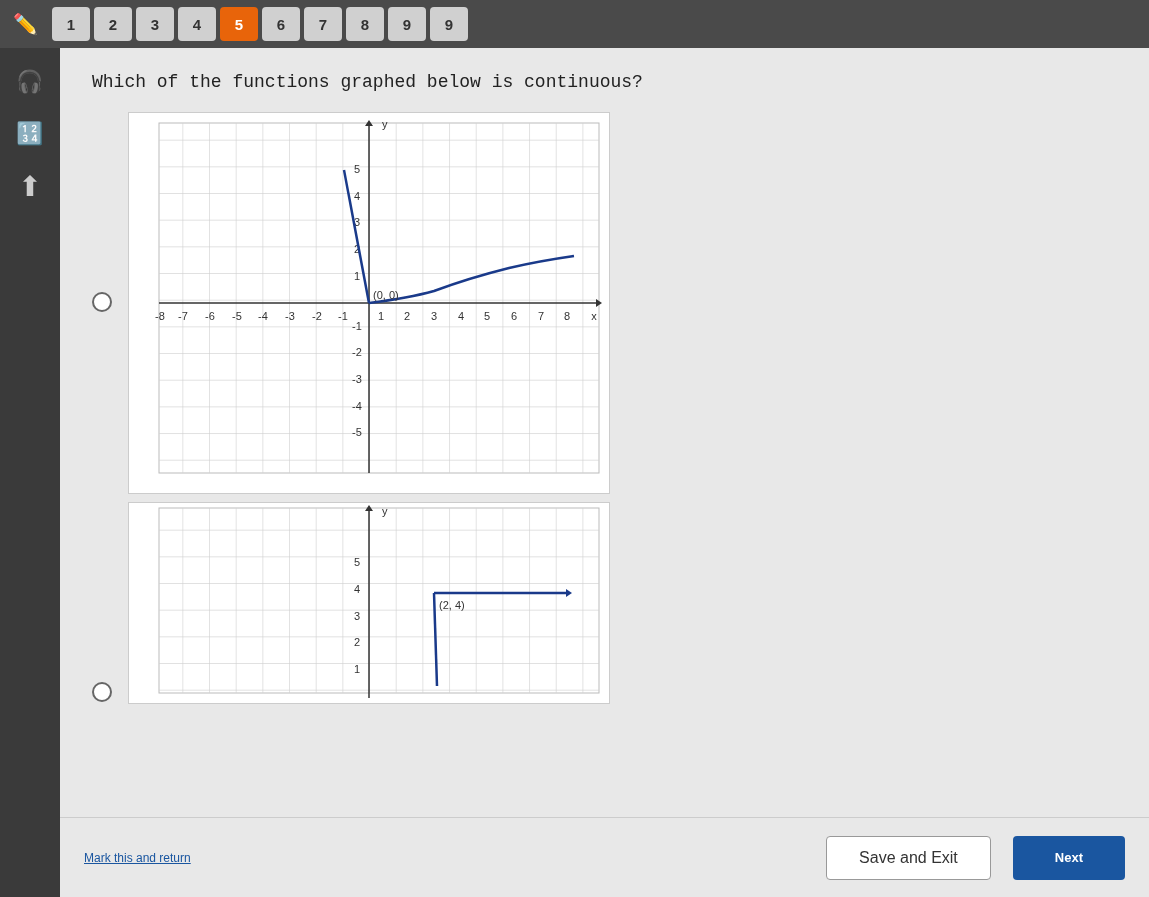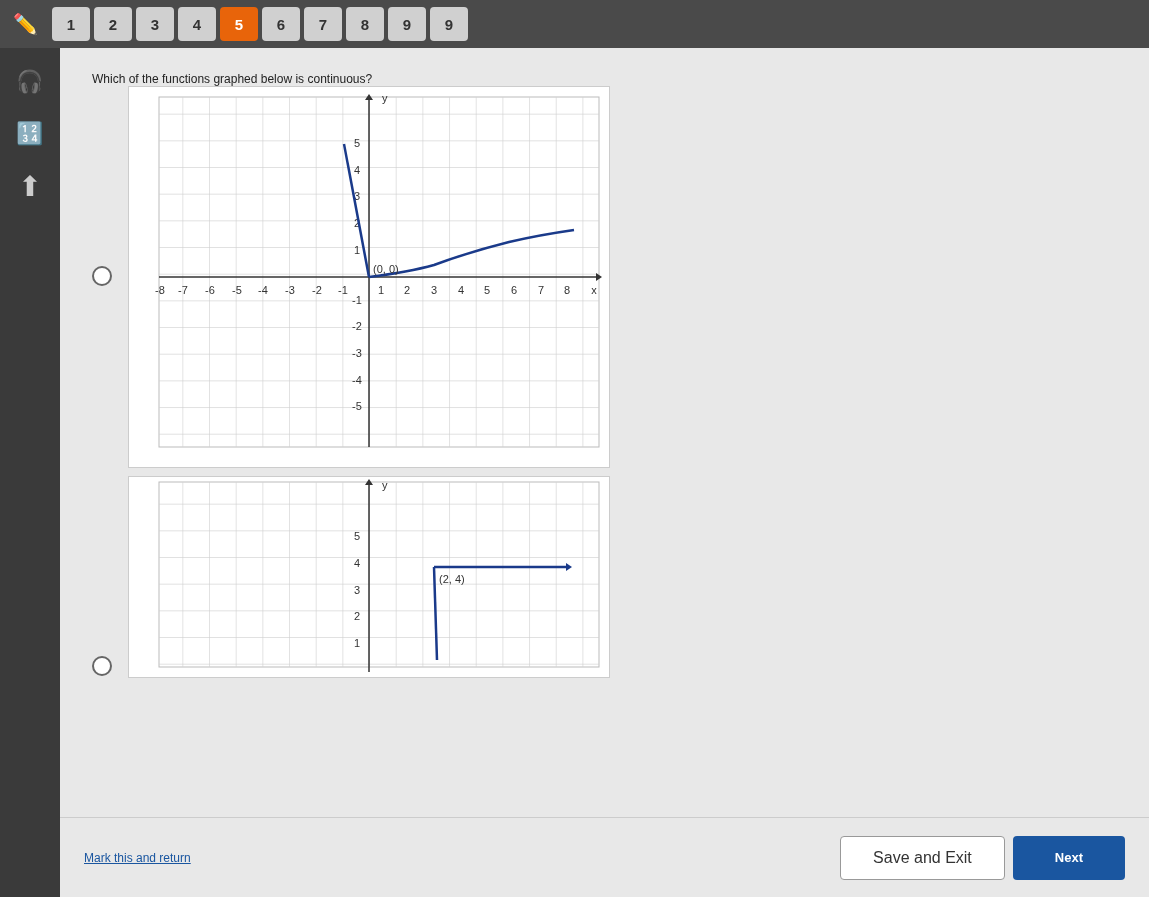--- a/index.html
+++ b/index.html
@@ -101,23 +101,25 @@
       flex-direction: column;
     }
 
     .question-area {
       flex: 1;
       padding: 24px 32px 16px 32px;
       overflow-y: auto;
     }
 
     .question-text {
-      font-size: 12px;
+      font-size: 18px;
       color: #222;
+      margin-bottom: 20px;
       font-weight: normal;
+      font-family: Liberation Mono, monospace;
     }
 
     .graphs-container {
       display: flex;
       flex-direction: column;
       gap: 8px;
     }
 
     .graph-option {
       display: flex;
@@ -157,21 +159,21 @@
       font-size: 12px;
       color: #1a56a0;
       text-decoration: underline;
       cursor: pointer;
       background: none;
       border: none;
     }
 
     .bottom-right-btns {
       display: flex;
-      gap: 8px;
+      gap: 22px;
       justify-content: flex-end;
     }
 
     .save-exit-btn {
       padding: 12px 32px;
       background: #fff;
       border: 1px solid #999;
       border-radius: 4px;
       font-size: 16px;
       color: #333;

